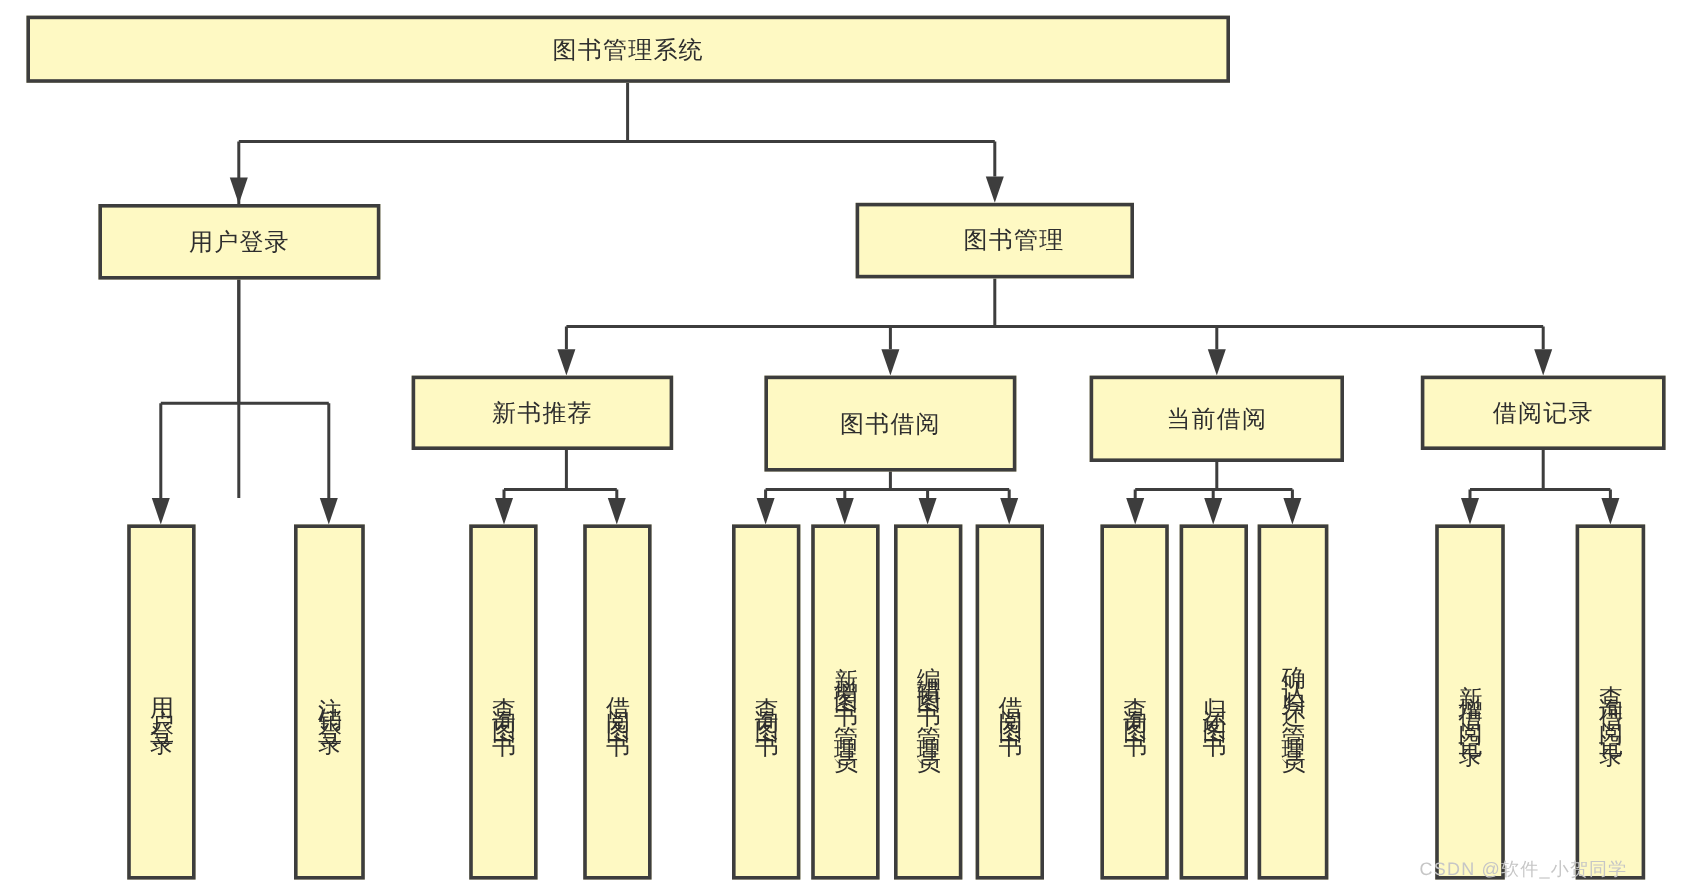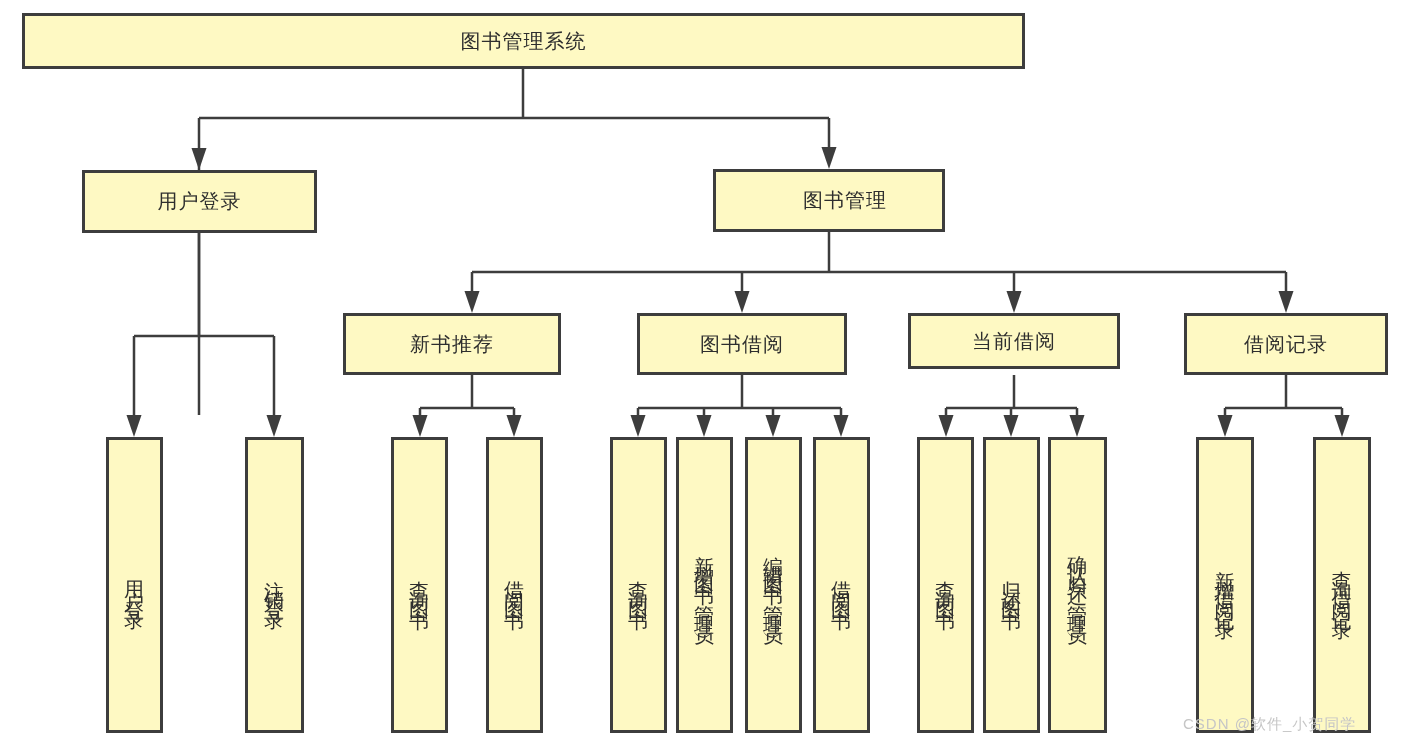--- a/index.html
+++ b/index.html
@@ -116,24 +116,24 @@
   <div class="node" style="left:82px;top:170px;width:235px;height:63px;">
     <span>用户登录</span>
   </div>
   <div class="node" style="left:713px;top:169px;width:232px;height:63px;padding-left:32px;">
     <span>图书管理</span>
   </div>
 
   <div class="node" style="left:343px;top:313px;width:218px;height:62px;">
     <span>新书推荐</span>
   </div>
-  <div class="node" style="left:637px;top:313px;width:210px;height:62px;">
+  <div class="node" style="left:637px;top:313px;width:210px;height:80px;">
     <span>图书借阅</span>
   </div>
-  <div class="node" style="left:908px;top:313px;width:212px;height:56px;">
+  <div class="node" style="left:908px;top:313px;width:212px;height:72px;">
     <span>当前借阅</span>
   </div>
   <div class="node" style="left:1184px;top:313px;width:204px;height:62px;">
     <span>借阅记录</span>
   </div>
 
   <div class="node vert" style="left:106px;top:437px;width:57px;height:296px;">
     <span>用户登录</span>
   </div>
   <div class="node vert" style="left:245px;top:437px;width:59px;height:296px;">

